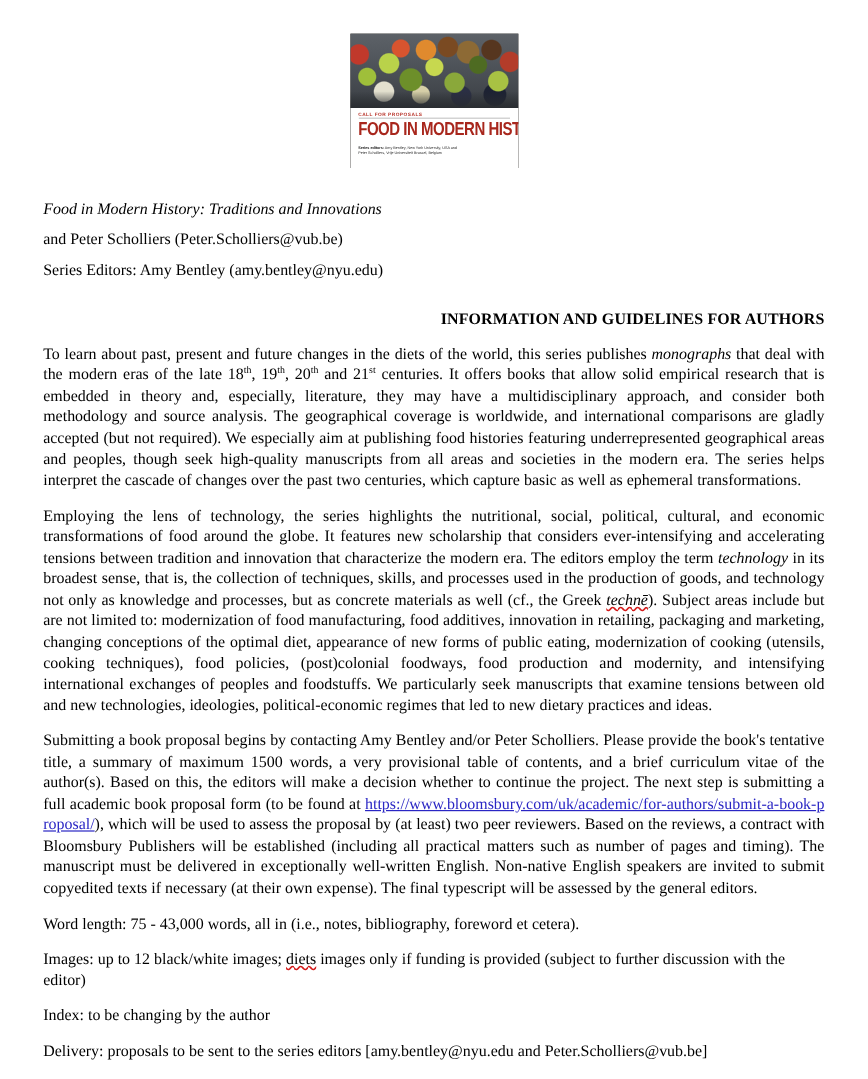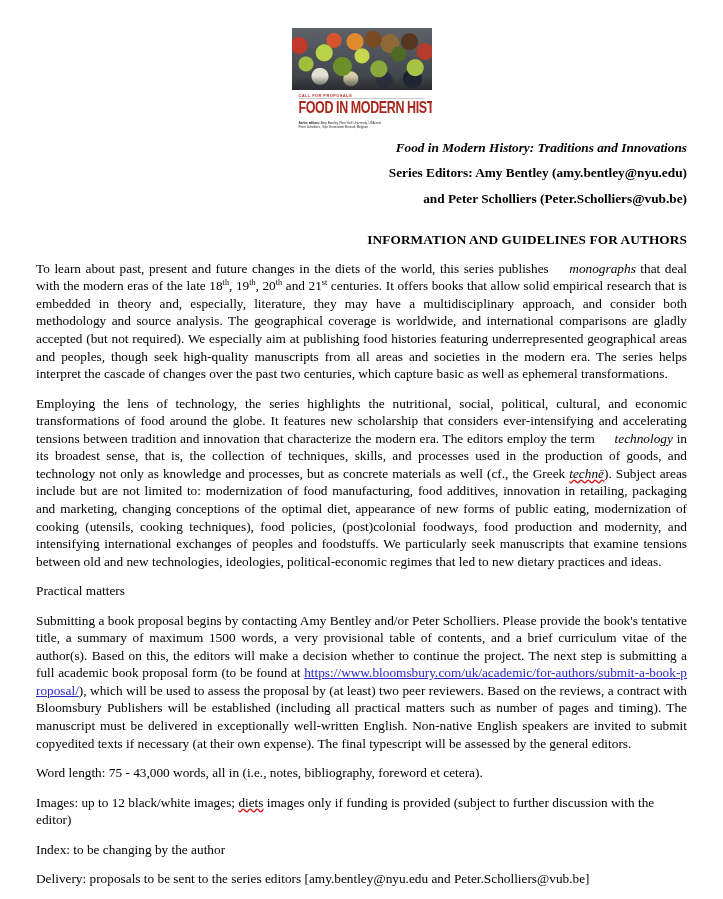--- a/index.html
+++ b/index.html
@@ -109,22 +109,22 @@
   .cover-editors b { color: #111; }
   .cover-rule {
     position: absolute;
     left: 7px; right: 7px; top: 70px;
     height: 1px;
     background: #c9c9c9;
   }
 
   
   .center-block {
-    text-align: right;
-    font-weight: bold;
+    text-align: left;
+    margin-top: 26px;
   }
   .center-block p {
     margin: 0 0 10px 0;
     font-size: 13.3px;
     line-height: 1.15;
   }
   .series-title { font-style: italic; }
 
   .doc-heading {
     text-align: right;
@@ -141,21 +141,21 @@
     line-height: 1.32;
     text-align: justify;
     text-justify: inter-word;
   }
   p.plain {
     margin: 0 0 12px 0;
     font-size: 13.3px;
     line-height: 1.32;
     text-align: left;
   }
-  .it { font-style: italic; margin-left: 16px; }
+  .it { font-style: italic; }
   sup {
     font-size: 0.62em;
     vertical-align: super;
     line-height: 0;
     font-family: Liberation Serif, serif;
   }
   .u-black {
     text-decoration-color: #000;
   }
   a.link, .link {
@@ -192,31 +192,30 @@
           <b>Series editors:</b><span> Amy Bentley, New York University, USA and</span><br>
           <span>Peter Scholliers, Vrije Universiteit Brussel, Belgium</span>
         </div>
       </div>
       <div class="cover-rule"></div>
     </div>
   </div>
 
   <div class="center-block">
     <p class="series-title">Food in Modern History: Traditions and Innovations</p>
+    <p>and Peter Scholliers (Peter.Scholliers@vub.be)</p>
     <p>Series Editors: Amy Bentley (amy.bentley@nyu.edu)</p>
-    <p>and Peter Scholliers (Peter.Scholliers@vub.be)</p>
   </div>
 
   <div class="doc-heading">INFORMATION AND GUIDELINES FOR AUTHORS</div>
 
   <p class="body"><span>To learn about past, present and future changes in the diets of the world, this series publishes </span><span class="it">monographs</span><span> that deal with the modern eras of the late 18</span><sup>th</sup><span>, 19</span><sup>th</sup><span>, 20</span><sup>th</sup><span> and 21</span><sup>st</sup><span> centuries. It offers books that allow solid empirical research that is embedded in theory and, especially, literature, they may have a multidisciplinary approach, and consider both methodology and source analysis. The geographical coverage is worldwide, and international comparisons are gladly accepted (but not required). We especially aim at publishing food histories featuring underrepresented geographical areas and peoples, though seek high-quality manuscripts from all areas and societies in the modern era. The series helps interpret the cascade of changes over the past two centuries, which capture basic as well as ephemeral transformations.</span></p>
 
   <p class="body"><span>Employing the lens of technology, the series highlights the nutritional, social, political, cultural, and economic transformations of food around the globe. It features new scholarship that considers ever-intensifying and accelerating tensions between tradition and innovation that characterize the modern era. The editors employ the term </span><span class="it">technology</span><span> in its broadest sense, that is, the collection of techniques, skills, and processes used in the production of goods, and technology not only as knowledge and processes, but as concrete materials as well (cf., the Greek </span><span class="spell-it">technē</span><span>). Subject areas include but are not limited to: modernization of food manufacturing, food additives, innovation in retailing, packaging and marketing, changing conceptions of the optimal diet, appearance of new forms of public eating, modernization of cooking (utensils, cooking techniques), food policies, (post)colonial foodways, food production and modernity, and intensifying international exchanges of peoples and foodstuffs. We particularly seek manuscripts that examine tensions between old and new technologies, ideologies, political-economic regimes that led to new dietary practices and ideas.</span></p>
 
-  <p class="plain">Practical matters</p>
 
   <p class="body"><span>Submitting a book proposal begins by contacting Amy Bentley and/or Peter Scholliers. Please provide the book's tentative title, a summary of maximum 1500 words, a very provisional table of contents, and a brief curriculum vitae of the author(s). Based on this, the editors will </span><span class="u-black">make a decision</span><span> whether to continue the project. The next step is submitting a full academic book proposal form (to be found at </span><a class="link" href="#">https://www.bloomsbury.com/uk/academic/for-authors/submit-a-book-proposal/</a><span>), which will be used to assess the proposal by (at least) two peer reviewers. Based on the reviews, a contract with Bloomsbury Publishers will be established (including all practical matters such as number of pages and timing). The manuscript must be delivered in exceptionally well-written English. Non-native English speakers are invited to submit copyedited texts if necessary (at their own expense). The final typescript will be assessed by the general editors.</span></p>
 
   <p class="plain">Word length: 75 - 43,000 words, all in (i.e., notes, bibliography, foreword et cetera).</p>
 
   <p class="plain"><span>Images: up to 12 black/white images; </span><span class="spell">diets</span><span> images only if funding is provided (subject to further discussion with the editor)</span></p>
 
   <p class="plain">Index: to be changing by the author</p>
 
   <p class="plain">Delivery: proposals to be sent to the series editors [amy.bentley@nyu.edu and Peter.Scholliers@vub.be]</p>

